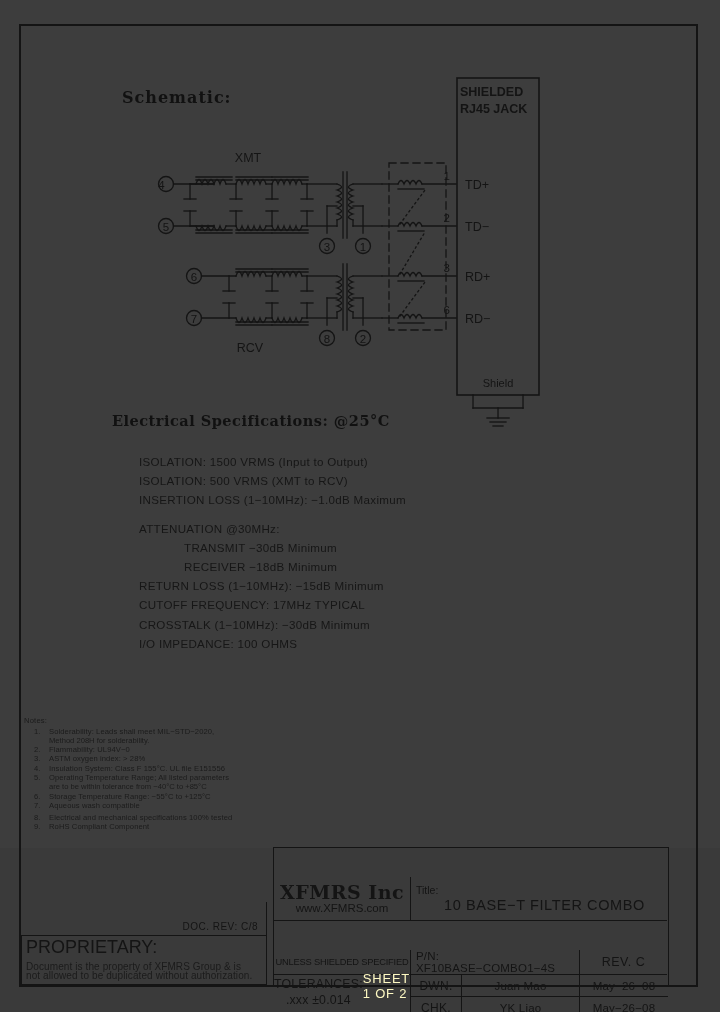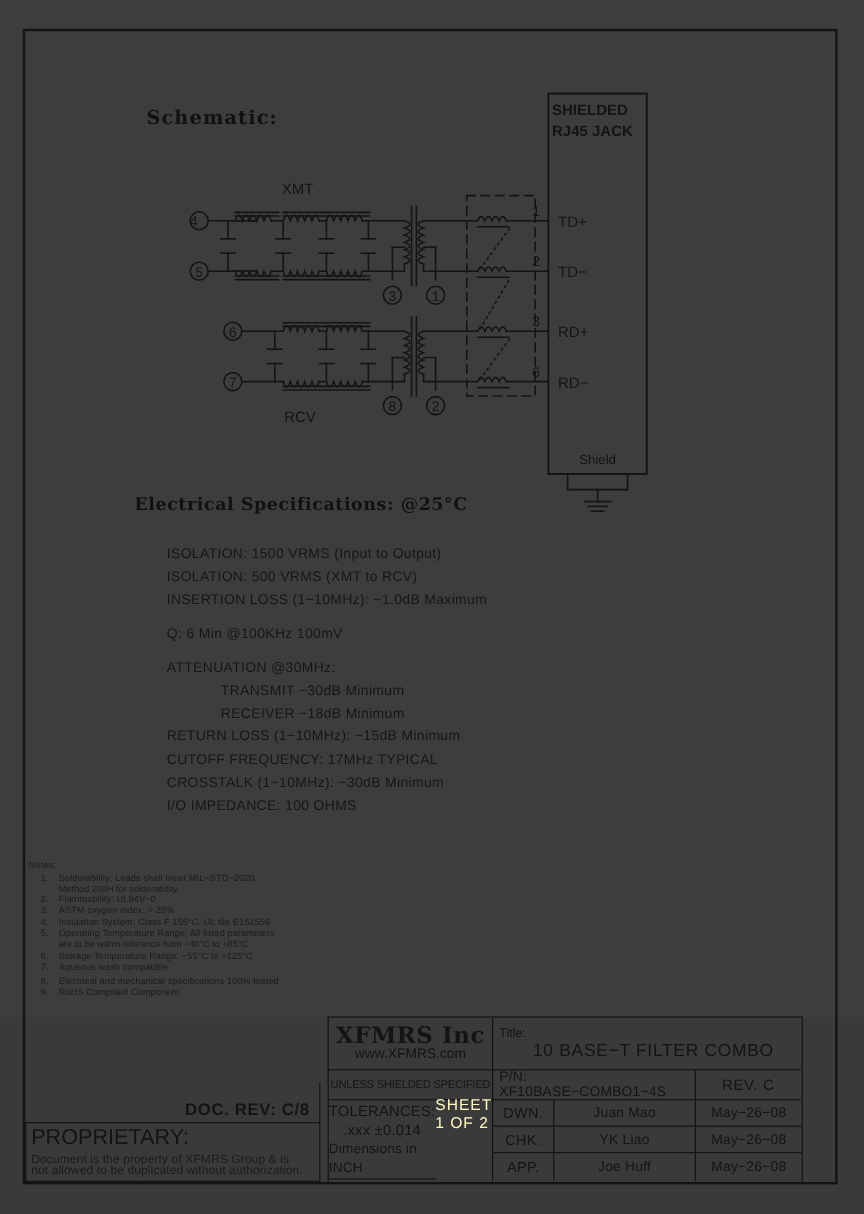--- a/index.html
+++ b/index.html
@@ -107,25 +107,24 @@
   .docrev-box {
     position: absolute;
     left: 21px; top: 902px;
     width: 246px; height: 33px;
     border-right: 1.5px solid #141414;
     box-sizing: border-box;
   }
   .docrev-text {
     position: absolute;
     right: 8px; bottom: 3px;
-    font-size: 14px;
+    font-size: 10px;
     color: #141414;
     letter-spacing: 0.5px;
     white-space: nowrap;
-    font-weight: bold;
   }
   .prop-box {
     position: absolute;
     left: 21px; top: 935px;
     width: 246px; height: 50px;
     border: 1.5px solid #141414;
     box-sizing: border-box;
   }
   .prop-title {
     position: absolute;
@@ -148,21 +147,21 @@
   
   .tb {
     position: absolute;
     left: 273px; top: 847px;
     width: 396px; height: 139px;
     border: 1.5px solid #141414;
     box-sizing: border-box;
     display: flex;
     flex-direction: column;
   }
-  .tb-row { display: flex; }
+  .tb-row { display: flex; margin-top: 29px; }
   .tb-cell {
     box-sizing: border-box;
     border-right: 1.5px solid #141414;
     border-bottom: 1.5px solid #141414;
     display: flex;
     align-items: center;
     justify-content: center;
     color: #141414;
     overflow: hidden;
   }
@@ -512,21 +511,20 @@
       <text x="498" y="387" font-size="11" text-anchor="middle">Shield</text>
     </g>
   </svg>
 
   <div class="elec-title">Electrical   Specifications: @25°C</div>
 
   <div class="spec-list">
       <div class="spec-line">ISOLATION:   1500 VRMS (Input to Output)</div>
       <div class="spec-line">ISOLATION: 500 VRMS (XMT to RCV)</div>
       <div class="spec-line">INSERTION LOSS (1−10MHz): −1.0dB Maximum</div>
-      <div class="spec-line gap-top">Q: 6 Min @100KHz 100mV</div>
       <div class="spec-line gap-top">ATTENUATION @30MHz:</div>
       <div class="spec-line indent">TRANSMIT        −30dB Minimum</div>
       <div class="spec-line indent">RECEIVER        −18dB Minimum</div>
       <div class="spec-line">RETURN LOSS (1−10MHz): −15dB Minimum</div>
       <div class="spec-line">CUTOFF FREQUENCY: 17MHz TYPICAL</div>
       <div class="spec-line">CROSSTALK (1−10MHz): −30dB Minimum</div>
       <div class="spec-line">I/O IMPEDANCE:  100 OHMS</div>
     </div>
 
   <div class="notes">

